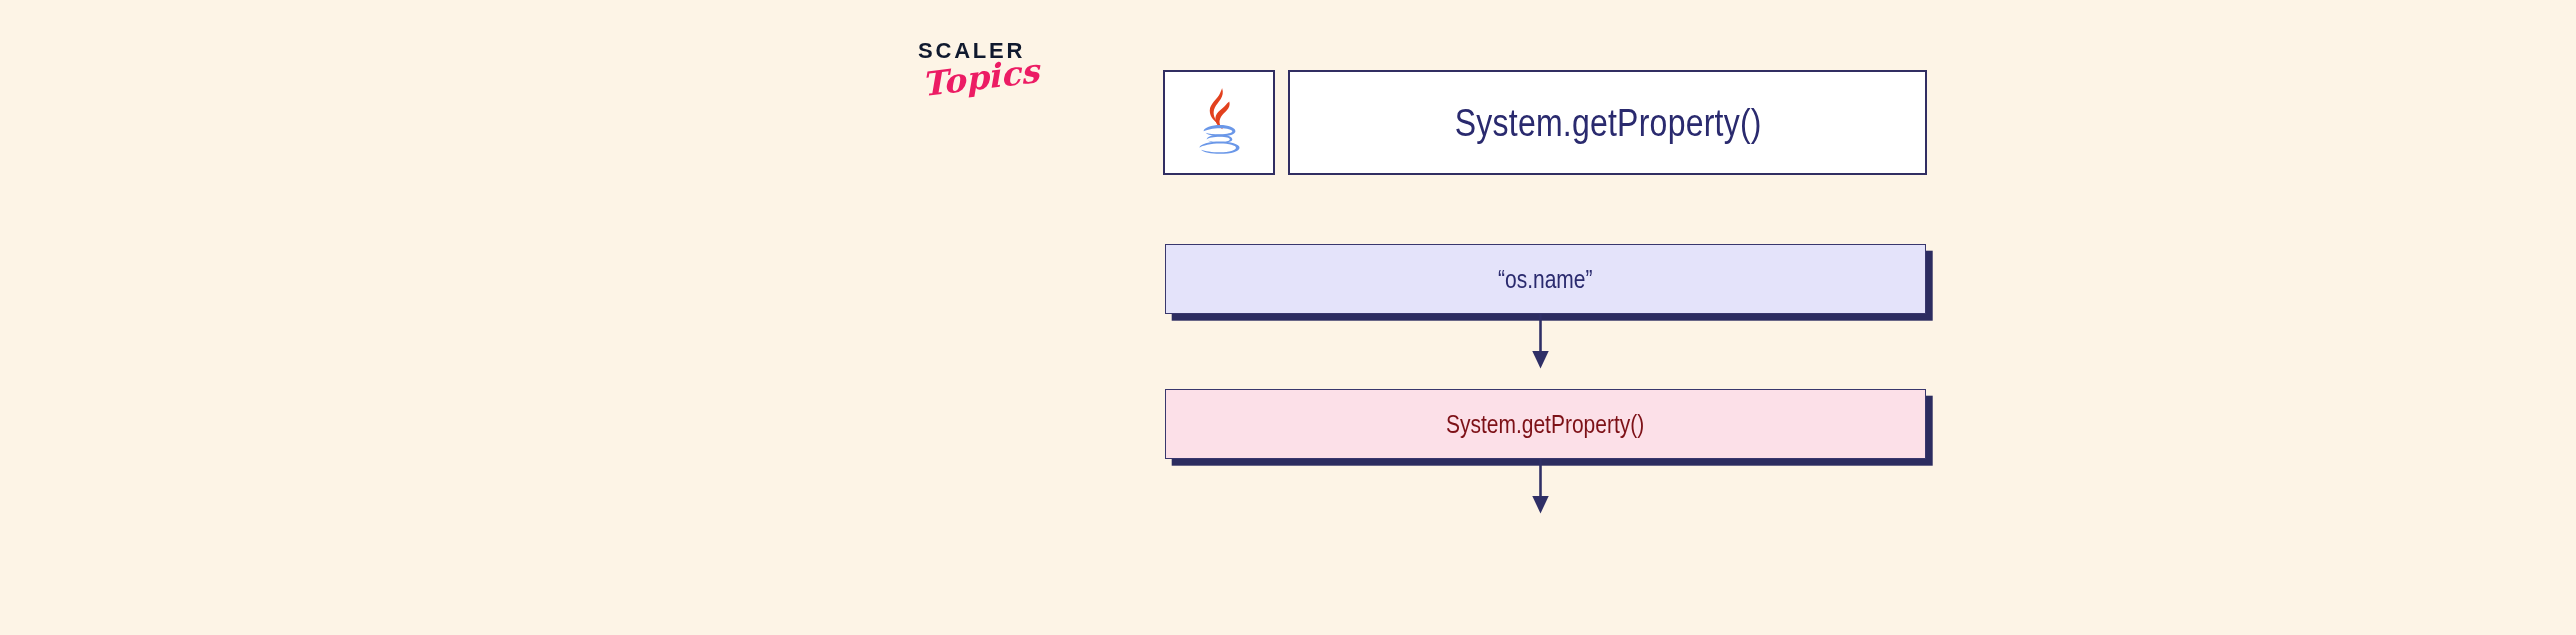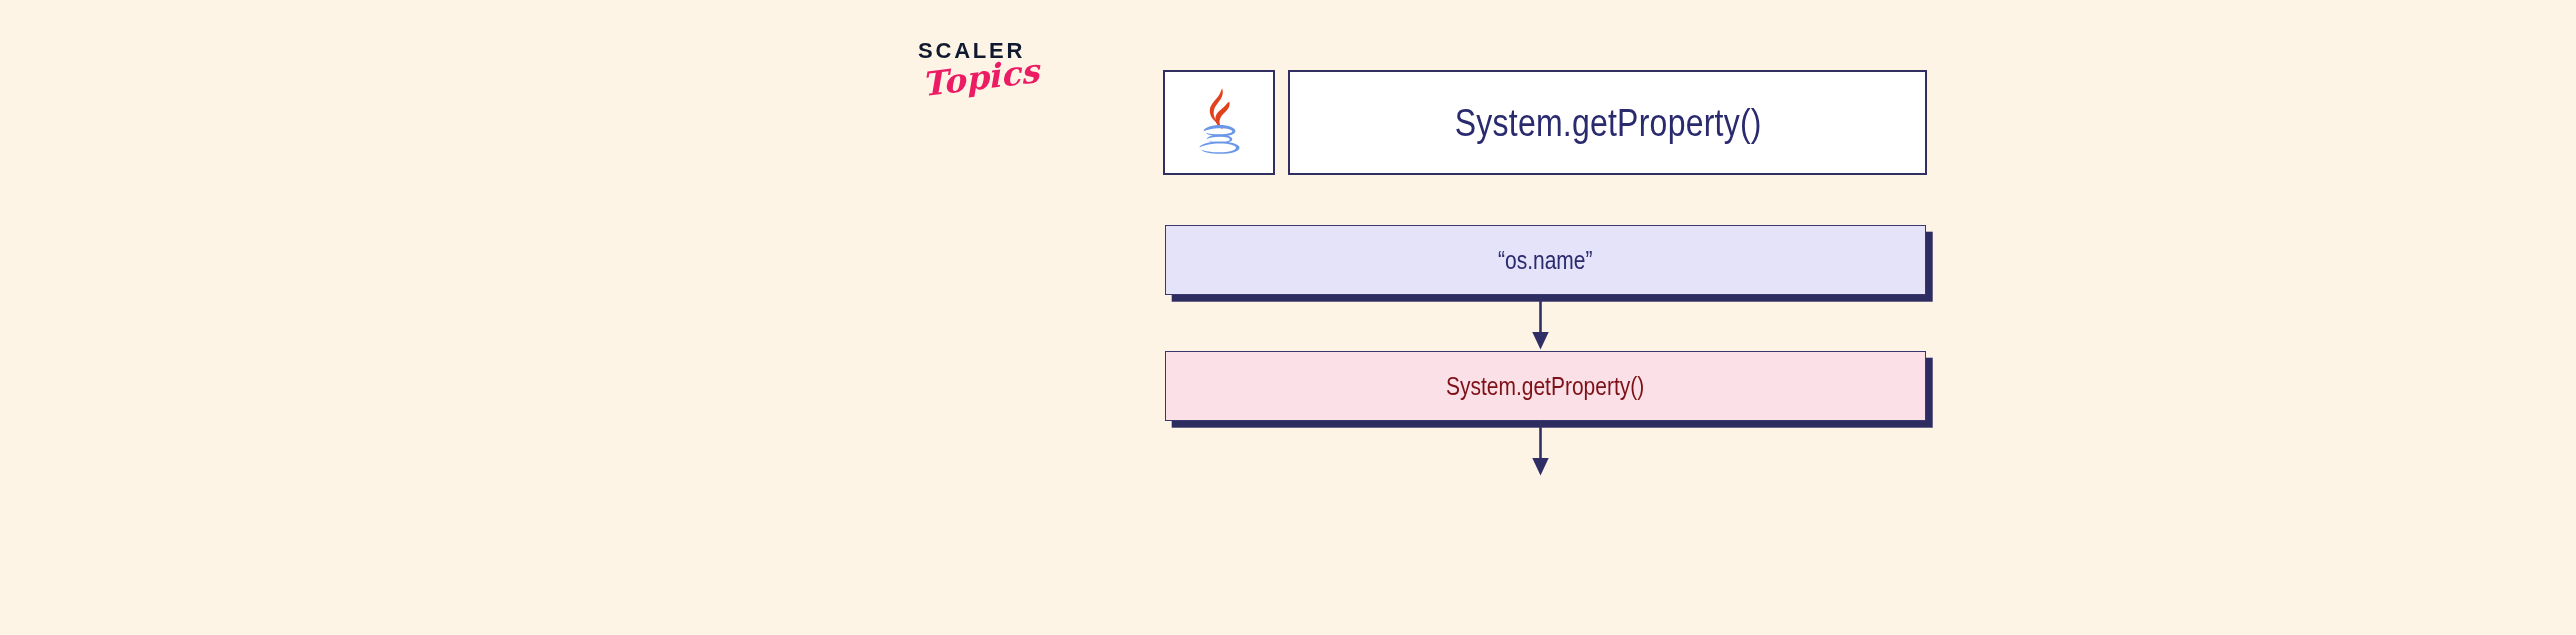--- a/index.html
+++ b/index.html
@@ -93,20 +93,21 @@
   }
   .flow-box {
     width: 761px;
     height: 70px;
     box-sizing: border-box;
     border: 1.5px solid #39376d;
     box-shadow: 6.7px 6.7px 0 0 #2c2c60;
     display: flex;
     align-items: center;
     justify-content: center;
+    margin-top: 19px;
   }
   .flow-box.lavender { background: #e4e3fa; }
   .flow-box.pink     { background: #fce0e8; }
   .flow-box .flow-text {
     font-family: "Liberation Sans Narrow", "Liberation Sans", sans-serif;
     font-size: 25px;
     transform: scaleX(0.84);
     white-space: nowrap;
   }
   .flow-box.lavender .flow-text { color: #2a2a6e; }

